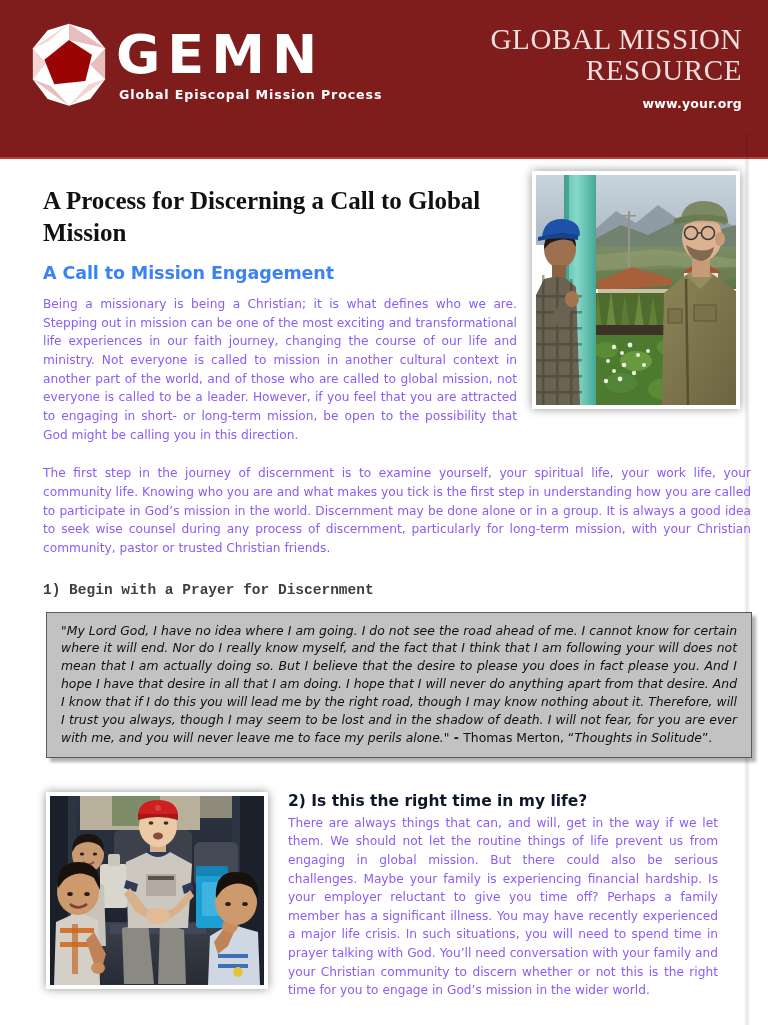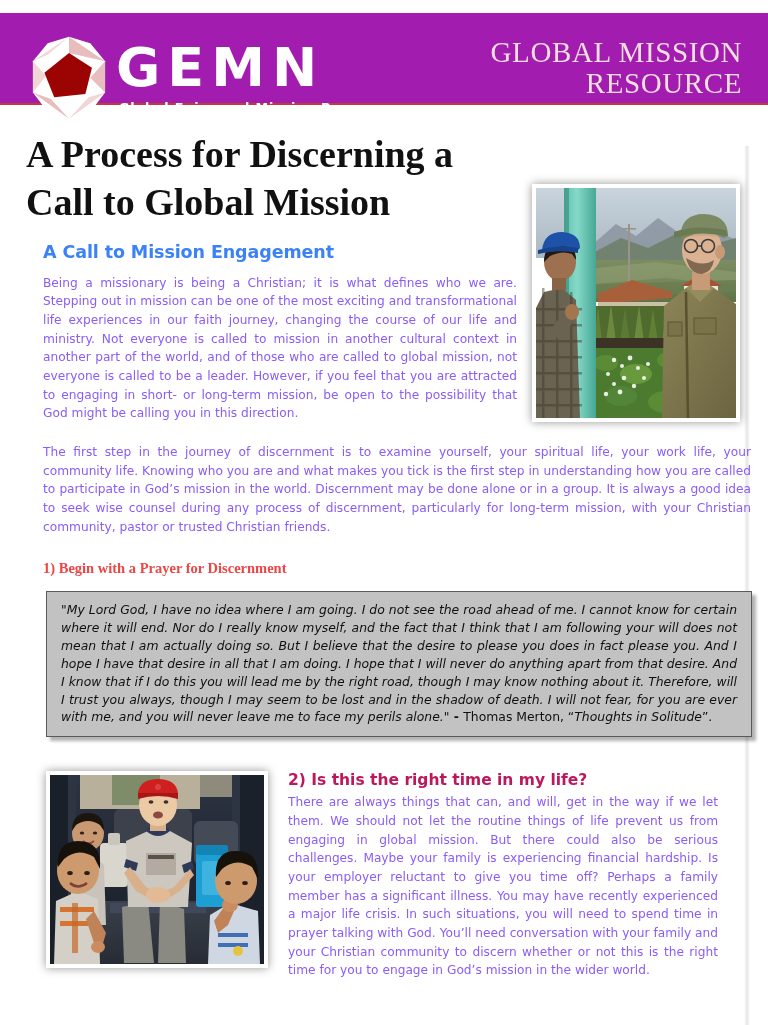--- a/index.html
+++ b/index.html
@@ -7,24 +7,23 @@
     width: 768px; height: 1025px;
     background: #ffffff;
     font-family: "Liberation Sans", sans-serif;
     overflow: hidden;
   }
   .page { position: relative; width: 768px; height: 1025px; background: #fff; }
 
   
   .header {
     position: relative;
-    width: 768px; height: 92px;
-    background: #a21caf;
+    width: 768px; height: 159px;
+    background: #7f1d1d;
     border-bottom: 2px solid #c23b3b;
-    margin-top: 13px;
   }
   .logo-block {
     position: absolute; left: 28px; top: 22px;
     display: flex; align-items: center;
   }
   .logo-mark { width: 82px; height: 86px; flex: none; }
   .logo-text { margin-left: 6px; }
   .logo-word {
     font-family: "DejaVu Sans", sans-serif;
     font-weight: bold;
@@ -61,24 +60,25 @@
     margin-top: 9px;
     letter-spacing: 0.2px;
   }
 
   
   .body-wrap { position: relative; padding: 0 26px; }
 
   .title {
     font-family: "Liberation Serif", serif;
     font-weight: bold;
-    font-size: 38px;
+    font-size: 25px;
     line-height: 1.26;
     color: #111;
     margin-top: 26px;
+    margin-left: 17px;
     width: 470px;
   }
   .subtitle {
     font-family: "DejaVu Sans", sans-serif;
     font-weight: bold;
     font-size: 17.5px;
     color: #3b82f6;
     margin-top: 15px;
     margin-left: 17px;
     letter-spacing: -0.1px;
@@ -91,24 +91,24 @@
     font-size: 12.2px;
     line-height: 1.53;
     color: #8b5cf6;
     text-align: justify;
   }
   p.p1 { margin-top: 12px; }
   .full-col { margin-left: 17px; width: 708px; }
   p.p2 { margin-top: 20px; }
 
   .hd-num {
-    font-family: Liberation Serif, serif;
+    font-family: Liberation Mono, monospace;
     font-weight: bold;
     font-size: 14.5px;
-    color: #ef4444;
+    color: #404040;
     margin-left: 17px;
     margin-top: 24px;
   }
 
   
   .quote-box {
     margin-left: 20px;
     margin-top: 14px;
     width: 706px;
     background: #c2c2c2;
@@ -133,21 +133,21 @@
     position: relative;
     margin-top: 34px;
     display: flex;
     align-items: flex-start;
   }
   .bottom-photo-slot { width: 262px; flex: none; padding-left: 20px; }
   .bottom-col { width: 462px; padding-right: 24px; }
   .hd-num2 {
     font-family: "DejaVu Sans", sans-serif;
     font-size: 15.5px;
-    color: #be185d;
+    color: #0f172a;
     margin-bottom: 4px;
   }
   .hd-num2 b { font-weight: bold; }
 
   
   .photo {
     position: relative;
     background: #fff;
     padding: 4px;
     box-shadow: 0 0 9px rgba(0,0,0,0.42);

